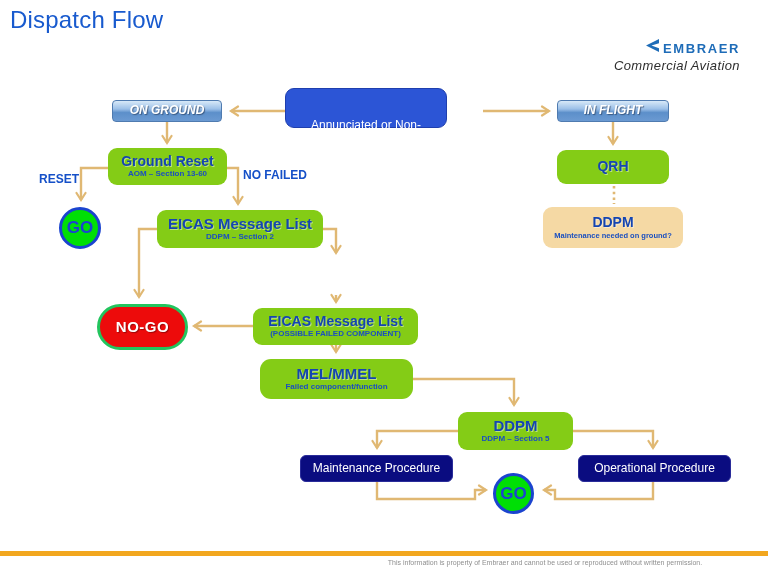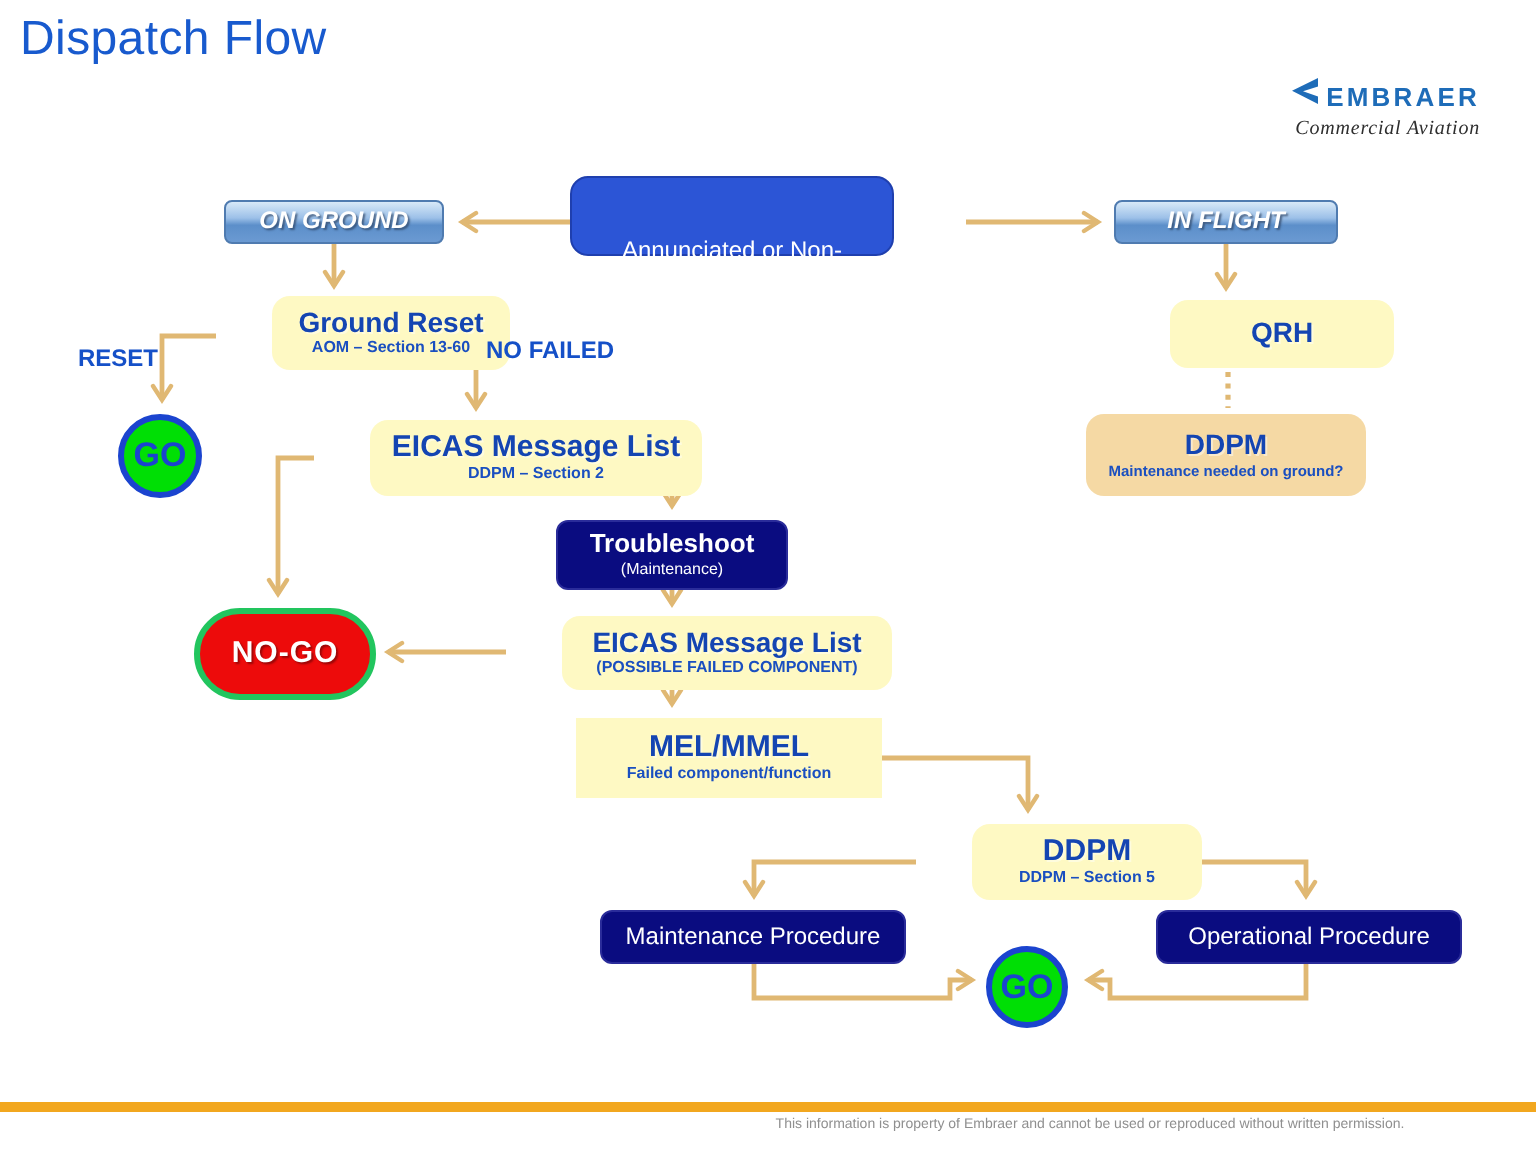--- a/index.html
+++ b/index.html
@@ -5,28 +5,28 @@
   * { margin:0; padding:0; box-sizing:border-box; }
   body { font-family:"Liberation Sans", sans-serif; background:#ffffff; }
   .slide { position:relative; width:768px; height:576px; background:#ffffff; overflow:hidden; }
 
   .page-title { position:absolute; left:10px; top:6px; font-size:24px; font-weight:500;
                 color:#185ace; letter-spacing:.2px; }
 
   .logo { position:absolute; right:28px; top:20px; text-align:right; }
   .logo-row { display:flex; align-items:center; justify-content:flex-end; gap:3px;margin-top:19px; }
   .logo-brand { color:#1e6cb8; font-weight:bold; font-size:13px; letter-spacing:1.6px; }
-  .logo-division { font-family:Liberation Serif, serif; font-style:italic; font-size:10px;
+  .logo-division { font-family:Liberation Sans, sans-serif; font-style:italic; font-size:13px;
                    color:#2e2e2e; margin-top:1px; letter-spacing:.4px; }
 
   svg.connectors { position:absolute; left:0; top:0; width:768px; height:576px; pointer-events:none; }
 
   .box { position:absolute; display:flex; flex-direction:column; justify-content:center;
          align-items:center; text-align:center; line-height:1.1; }
-  .tan { background:#fef9c3; border-radius:9px;margin-left:28px; }
+  .tan { background:#84cc16; border-radius:9px; }
   .tan-light { background:#f5d9a4; border-radius:9px; }
   .navy { background:#0a0c80; border-radius:6px; color:#ffffff; border:1px solid #2a2c9a; }
   .royal { background:#2c55d6; border-radius:9px; color:#ffffff; border:1px solid #1f3fae; }
 
   .glossy { background:linear-gradient(180deg,#d8e9f8 0%,#9cc0e8 40%,#5c8fca 58%,#6b9ad2 100%);
             border:1px solid #4f7bb0; border-radius:4px; color:#ffffff;
             font-weight:bold; font-style:italic; font-size:12px;
             text-shadow:1px 1px 1px rgba(40,60,90,.65); }
 
   .t-blue { color:#1445b2; font-weight:bold; text-shadow:1px 1px 0 rgba(255,255,255,.45); }
@@ -129,35 +129,31 @@
   <div class="box tan-light" style="left:543px; top:207px; width:140px; height:41px;">
     <div class="t-blue title-md">DDPM</div>
     <div class="sub sub-blue" style="font-size:7.5px;">Maintenance needed on ground?</div>
   </div>
 
   <div class="box tan" style="left:157px; top:210px; width:166px; height:38px;">
     <div class="t-blue title-lg">EICAS Message List</div>
     <div class="sub sub-blue">DDPM – Section 2</div>
   </div>
 
-  <div class="box navy" style="left:278px; top:260px; width:116px; height:35px;">
-    <div style="font-size:13px; font-weight:bold;">Troubleshoot</div>
-    <div class="sub sub-white">(Maintenance)</div>
-  </div>
 
   <div class="box nogo" style="left:97px; top:304px; width:91px; height:46px;">
     <span>NO-GO</span>
   </div>
 
   <div class="box tan" style="left:253px; top:308px; width:165px; height:37px;">
     <div class="t-blue title-md">EICAS Message List</div>
     <div class="sub sub-blue">(POSSIBLE FAILED COMPONENT)</div>
   </div>
 
-  <div class="box tan" style="left:260px; top:359px; width:153px; height:40px; border-radius:0;">
+  <div class="box tan" style="left:260px; top:359px; width:153px; height:40px; border-radius:11px;">
     <div class="t-blue title-lg">MEL/MMEL</div>
     <div class="sub sub-blue">Failed component/function</div>
   </div>
 
   <div class="box tan" style="left:458px; top:412px; width:115px; height:38px;">
     <div class="t-blue title-lg">DDPM</div>
     <div class="sub sub-blue">DDPM – Section 5</div>
   </div>
 
   <div class="box navy proc" style="left:300px; top:455px; width:153px; height:27px;">

